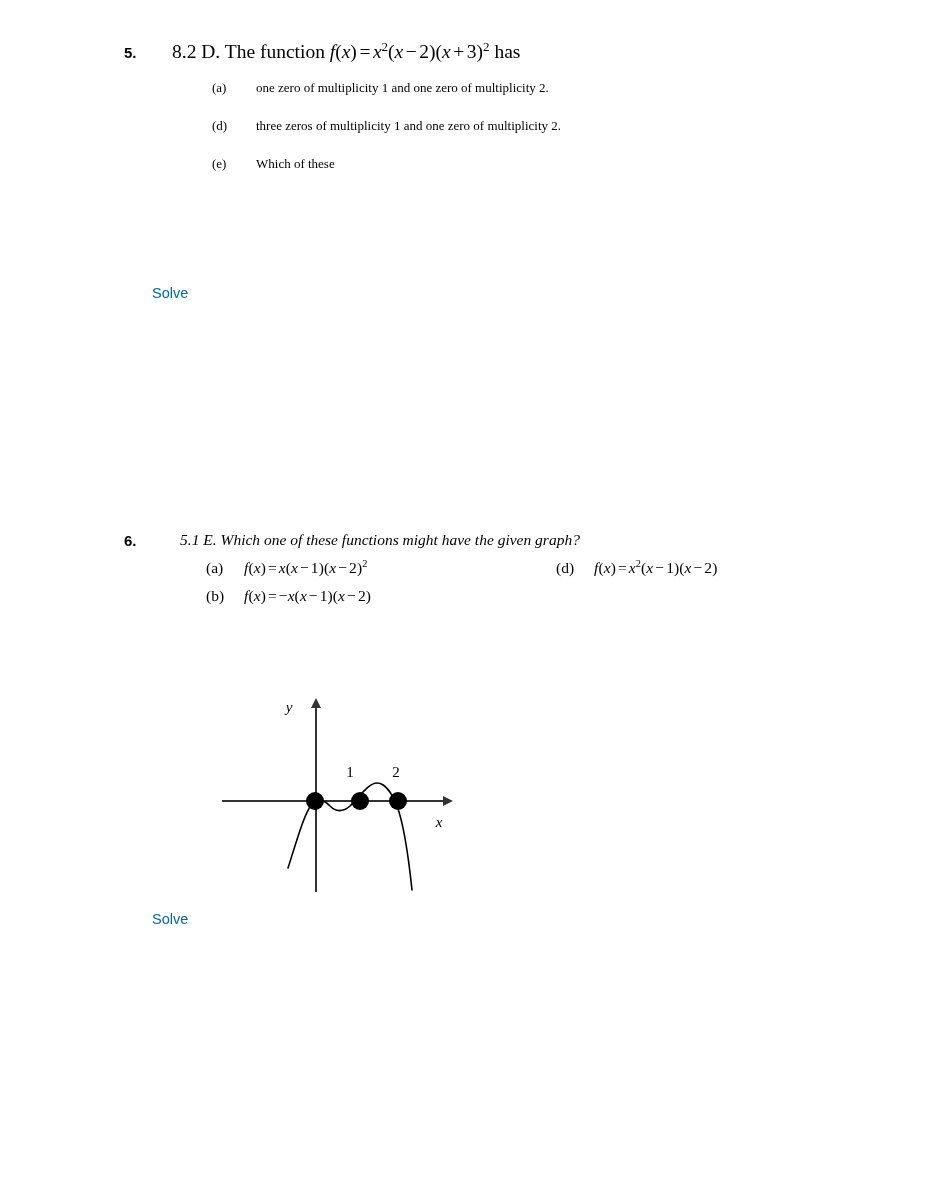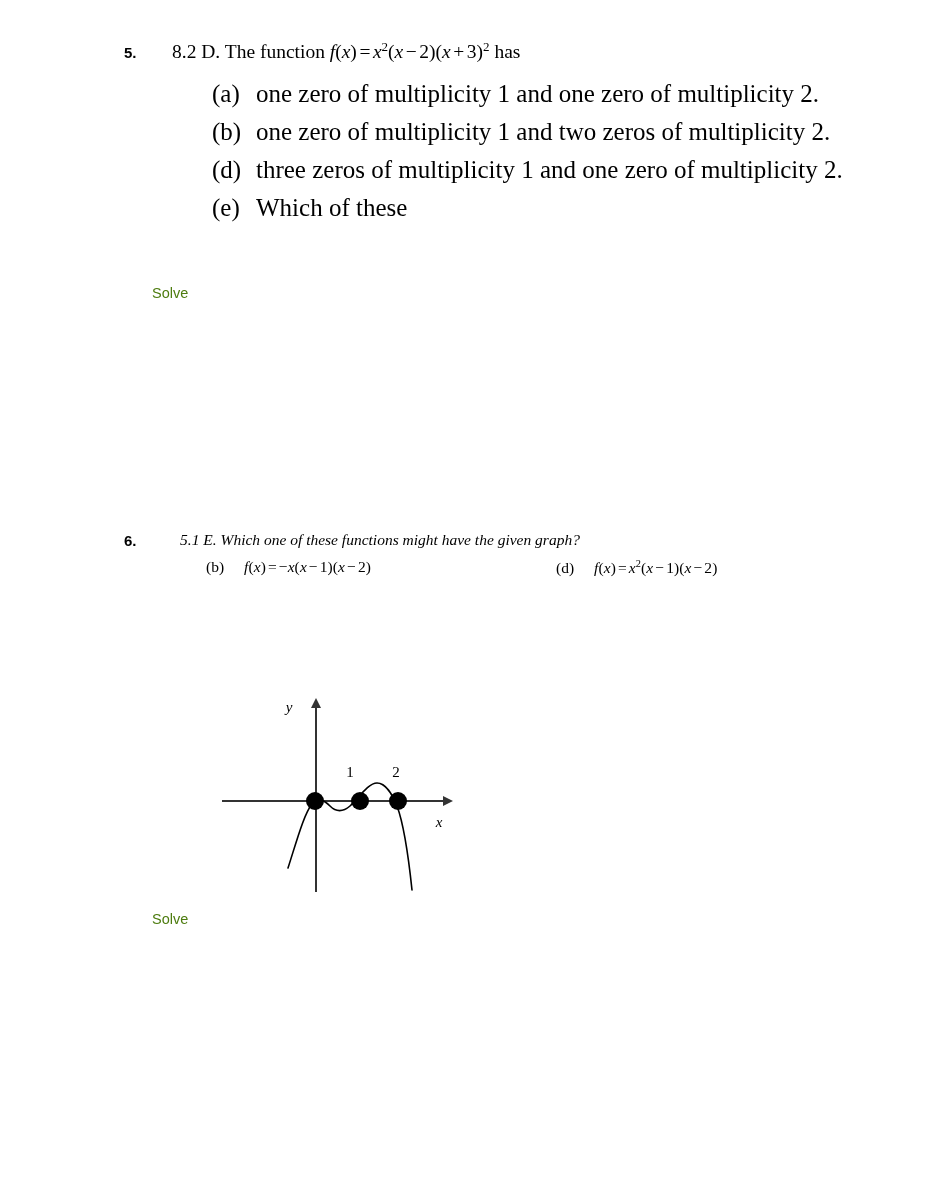--- a/index.html
+++ b/index.html
@@ -69,21 +69,21 @@
   
   .choices-stack {
     position: absolute;
     left: 212px;
     top: 36px;
     width: 640px;
   }
   .choices-stack .choice {
     position: relative;
     height: 38px;
-    font-size: 25px;
+    font-size: 13px;
     white-space: nowrap;
   }
   .choices-stack .choice .tag {
     display: inline-block;
     width: 44px;
   }
 
   
   .choices-cols {
     position: absolute;
@@ -105,21 +105,21 @@
     width: 38px;
   }
   .choices-cols .choice .body { letter-spacing: 0.1px; }
 
   
   .solve {
     position: absolute;
     left: 152px;
     font-family: "Liberation Sans", sans-serif;
     font-size: 14.5px;
-    color: #4d7c0f;
+    color: #0369a1;
     cursor: pointer;
     user-select: none;
   }
   #solve-5 { top: 285px; }
   #solve-6 { top: 911px; }
 
   
   #graph-figure {
     position: absolute;
     left: 200px;
@@ -155,42 +155,42 @@
         <span class="mathv">f</span>(<span class="mathv">x</span>)<span class="op">=</span><span class="mathv">x</span><sup class="expn">2</sup>(<span class="mathv">x</span><span class="op">−</span>2)(<span class="mathv">x</span><span class="op">+</span>3)<sup class="expn">2</sup>
       </span>
       <span>has</span>
     </div>
 
     <div class="choices-stack">
       <div class="choice">
         <span class="tag">(a)</span><span class="body">one zero of multiplicity 1 and one zero of multiplicity 2.</span>
       </div>
       <div class="choice">
-        <span class="tag">(b)</span><span class="body">one zero of multiplicity 1 and two zeros of multiplicity 2.</span>
-      </div>
-      <div class="choice">
         <span class="tag">(d)</span><span class="body">three zeros of multiplicity 1 and one zero of multiplicity 2.</span>
       </div>
       <div class="choice">
         <span class="tag">(e)</span><span class="body">Which of these</span>
       </div>
     </div>
   </div>
 
   <div class="solve" id="solve-5">Solve</div>
 
   <div class="question" id="question-6">
 
     <div class="q-number">6.</div>
 
     <div class="q-stem">5.1 E. Which one of these functions might have the given graph?</div>
 
     <div class="choices-cols">
 
       <div class="col-left">
+        <div class="choice">
+          <span class="tag">(a)</span><span class="body"><span class="mathv">f</span>(<span class="mathv">x</span>)<span class="op">=</span><span class="mathv">x</span>(<span class="mathv">x</span><span class="op">−</span>1)(<span class="mathv">x</span><span class="op">−</span>2)<sup class="expn">2</sup></span>
+        </div>
         <div class="choice">
           <span class="tag">(b)</span><span class="body"><span class="mathv">f</span>(<span class="mathv">x</span>)<span class="op">=</span>−<span class="mathv">x</span>(<span class="mathv">x</span><span class="op">−</span>1)(<span class="mathv">x</span><span class="op">−</span>2)</span>
         </div>
       </div>
 
       <div class="col-right">
         <div class="choice">
           <span class="tag">(d)</span><span class="body"><span class="mathv">f</span>(<span class="mathv">x</span>)<span class="op">=</span><span class="mathv">x</span><sup class="expn">2</sup>(<span class="mathv">x</span><span class="op">−</span>1)(<span class="mathv">x</span><span class="op">−</span>2)</span>
         </div>
       </div>

